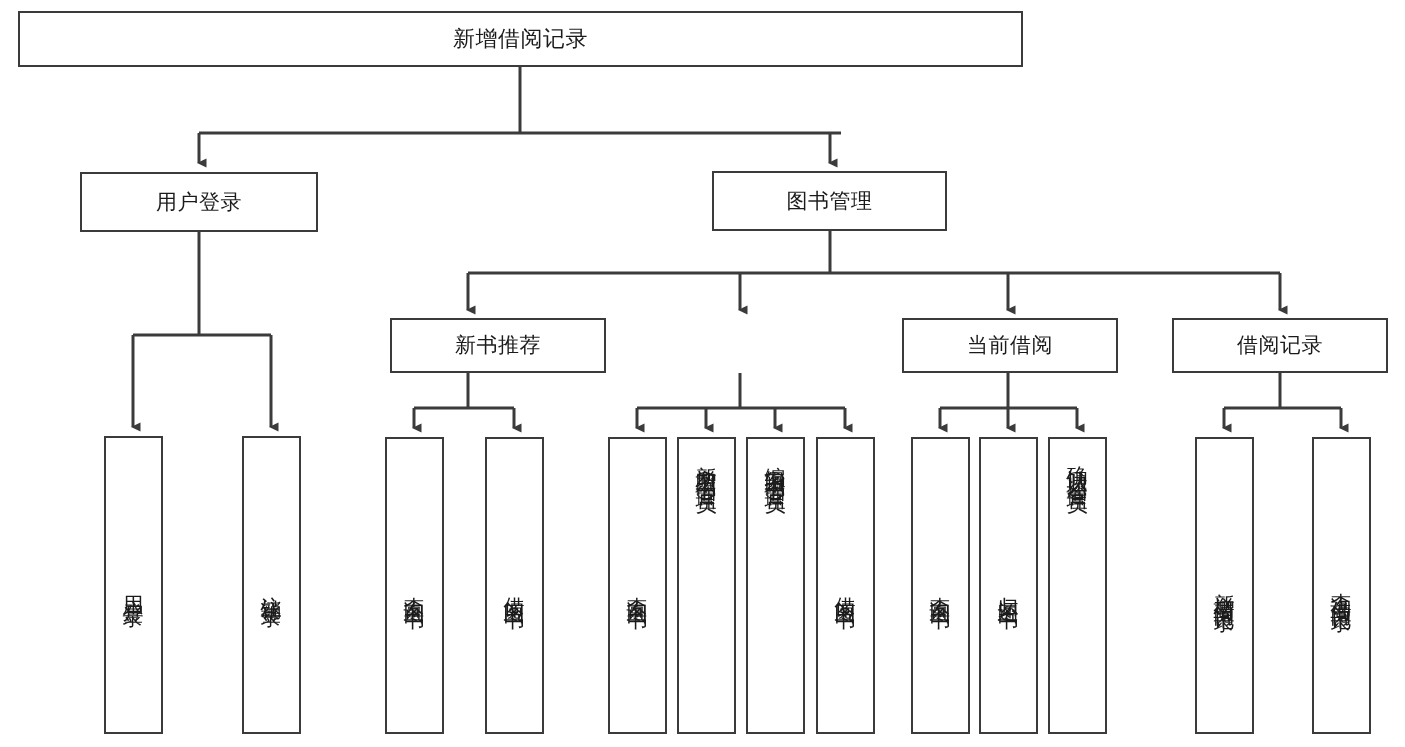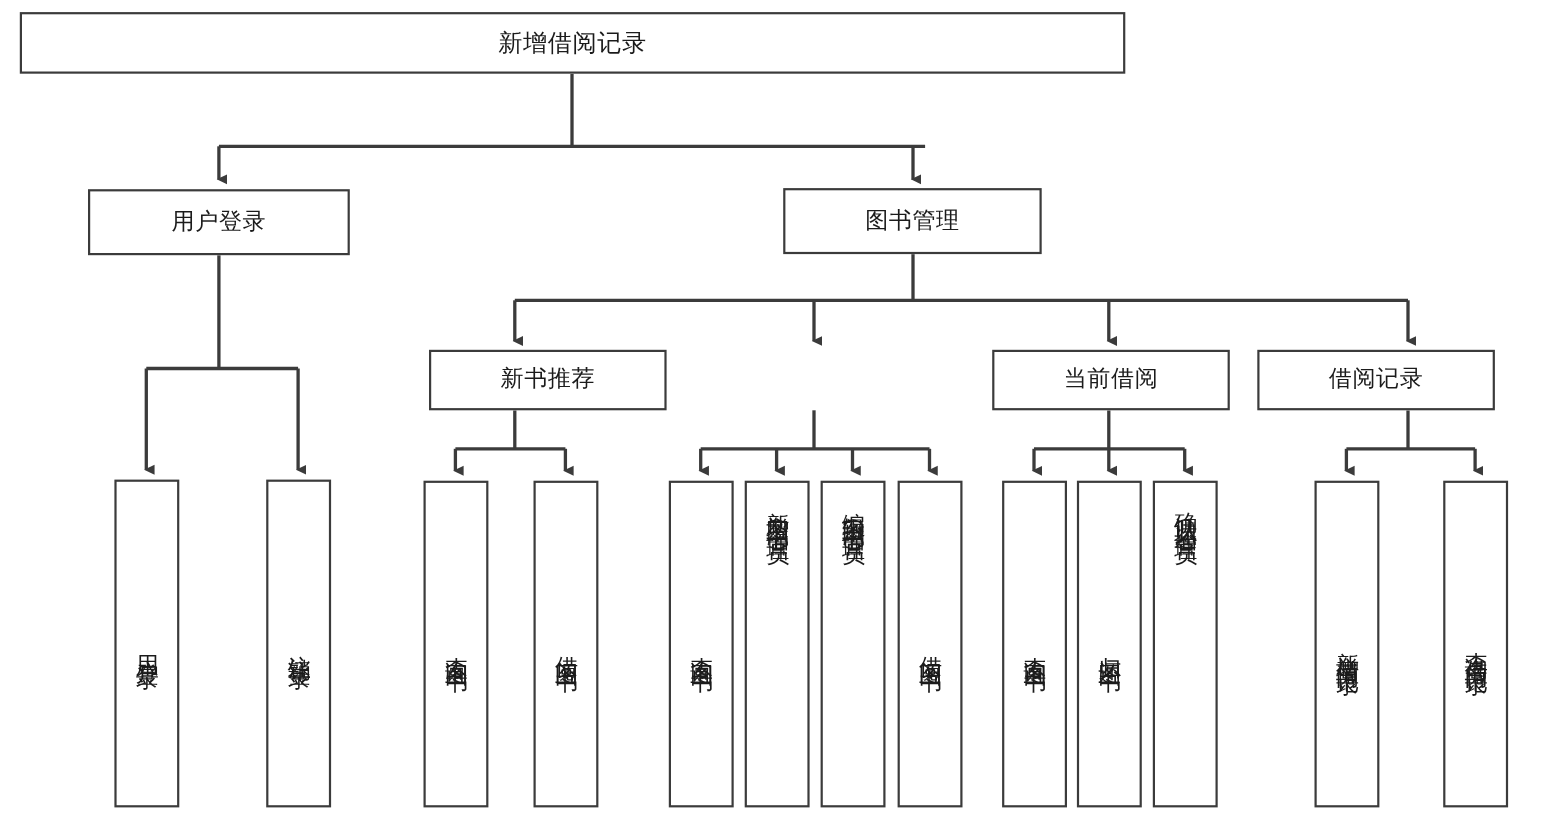--- a/index.html
+++ b/index.html
@@ -137,21 +137,21 @@
   <div class="node branch" style="left:712px; top:171px; width:235px; height:60px;">
     <span class="label">图书管理</span>
   </div>
 
   <div class="node branch" style="left:362px; top:318px; width:216px; height:55px;margin-left:28px;">
     <span class="label">新书推荐</span>
   </div>
   <div class="node branch" style="left:902px; top:318px; width:216px; height:55px;">
     <span class="label">当前借阅</span>
   </div>
-  <div class="node branch" style="left:1143px; top:318px; width:216px; height:55px;">
+  <div class="node branch" style="left:1172px; top:318px; width:216px; height:55px;">
     <span class="label">借阅记录</span>
   </div>
 
   <div class="node leaf centered" style="left:104px; top:436px; width:59px; height:298px;">
     <span class="label">用户登录</span>
   </div>
   <div class="node leaf centered" style="left:242px; top:436px; width:59px; height:298px;">
     <span class="label">注销登录</span>
   </div>
 

